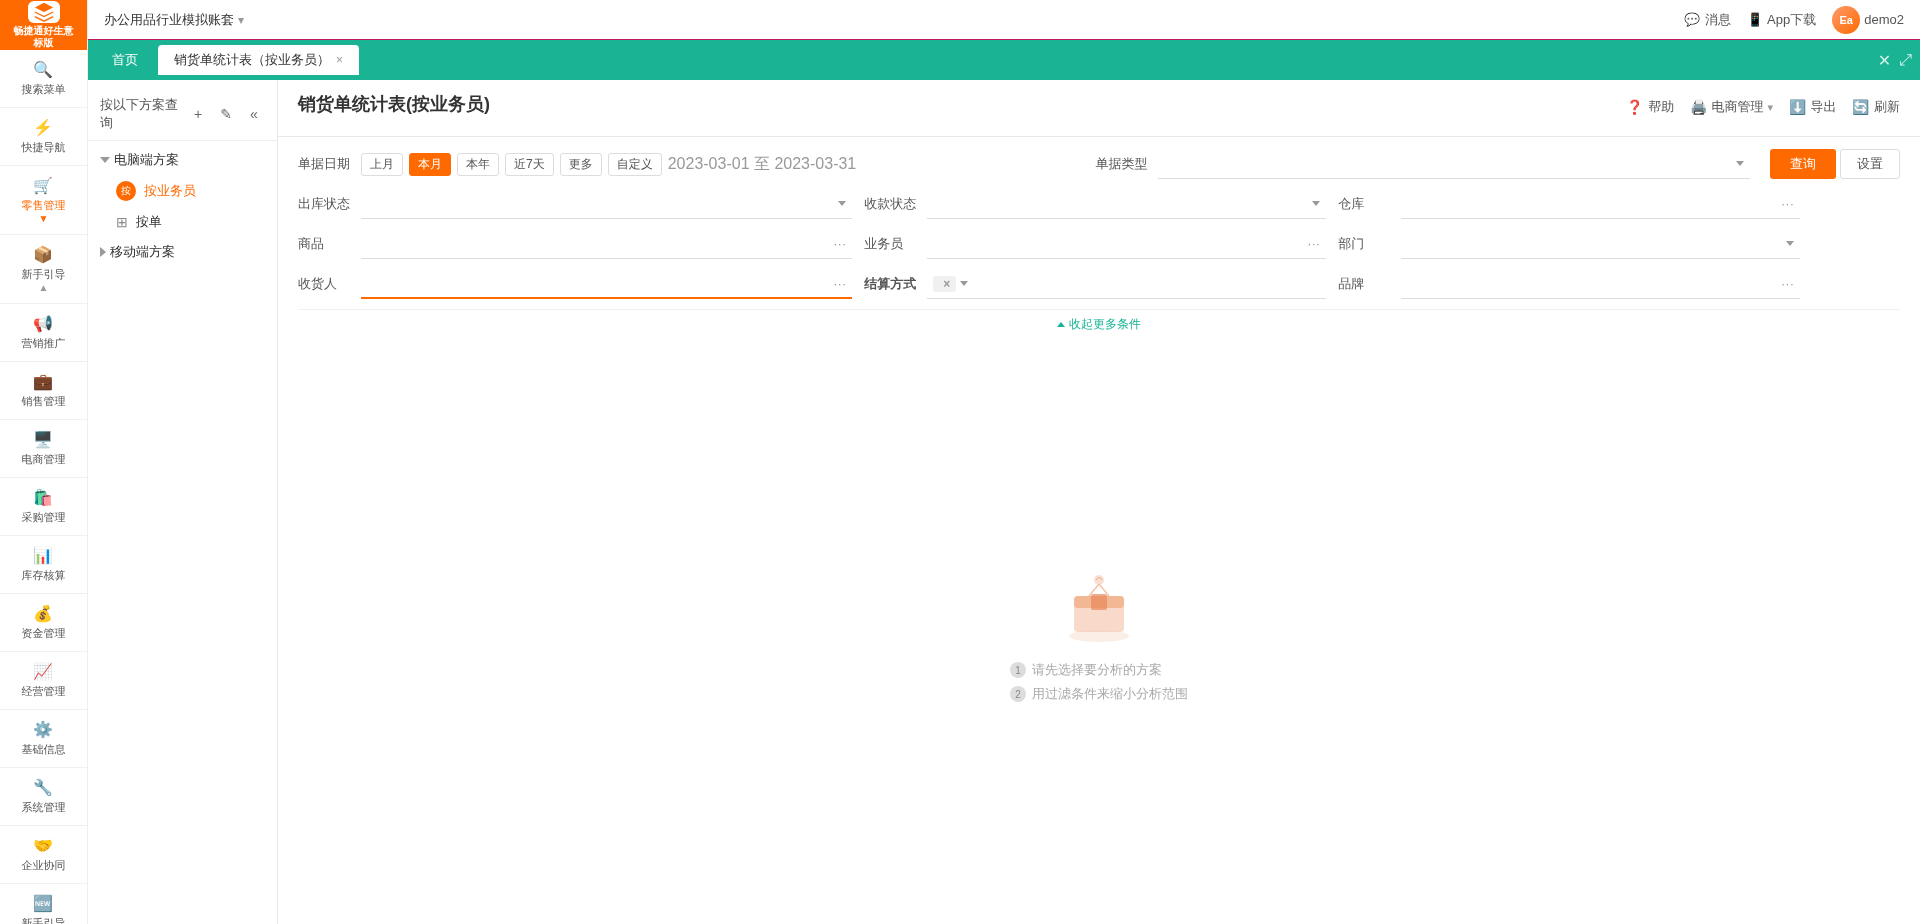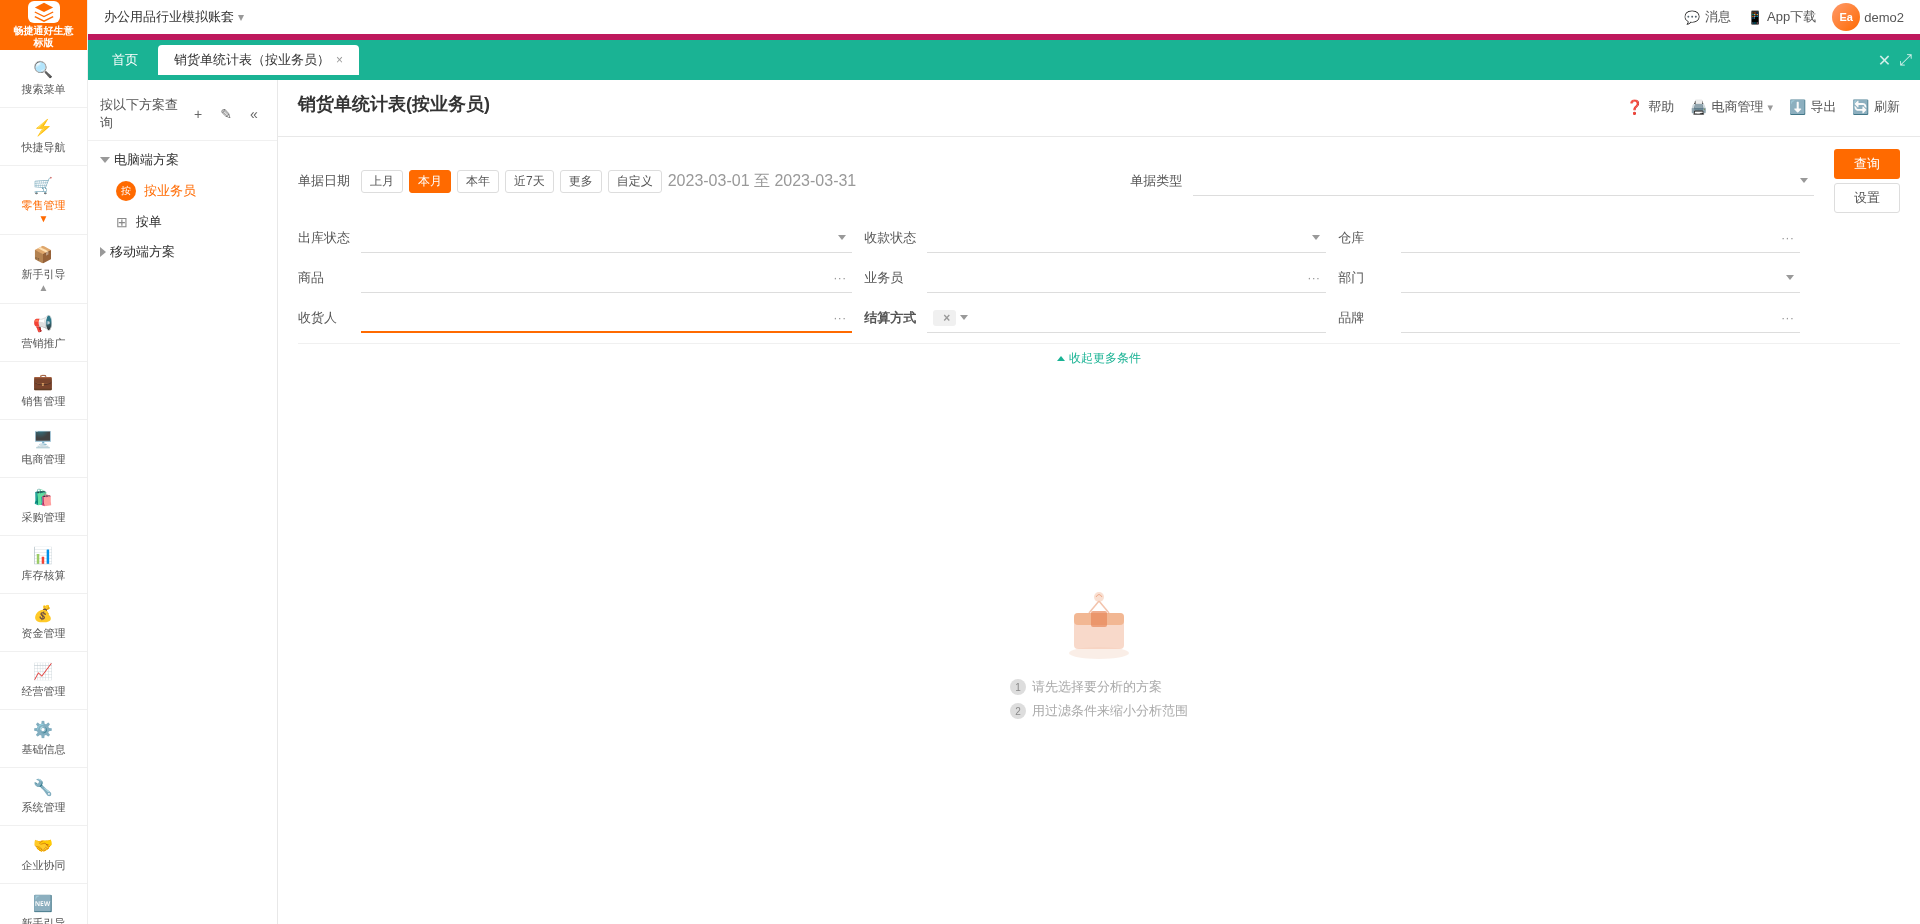--- a/index.html
+++ b/index.html
@@ -61,21 +61,21 @@
     .main-area {
       flex: 1;
       display: flex;
       flex-direction: column;
       overflow: hidden;
     }
 
     
     .topbar {
       background: #fff;
-      border-bottom: 6px solid #be185d;
+      border-bottom: 1px solid #be185d;
       display: flex;
       align-items: center;
       padding: 0 16px;
       height: 40px;
       flex-shrink: 0;
       justify-content: space-between;
     }
     .topbar-left {
       display: flex;
       align-items: center;
@@ -621,21 +621,21 @@
 
           <div class="filter-item" style="flex:1;">
             <span class="filter-item-label">单据类型</span>
             <div class="filter-item-field">
               <span class="filter-item-field-text"></span>
               <span class="chevron-down"></span>
             </div>
           </div>
 
 
-          <div style="display:flex;flex-direction:column;gap:4px;margin-left:8px;">
+          <div style="display:flex;flex-direction:row;gap:4px;margin-left:8px;">
             <button class="query-btn">查询</button>
             <button class="settings-btn">设置</button>
           </div>
         </div>
 
         <div class="filter-row">
           <div class="filter-item" style="flex:1.2;">
             <span class="filter-item-label">出库状态</span>
             <div class="filter-item-field">
               <span class="filter-item-field-text"></span>

